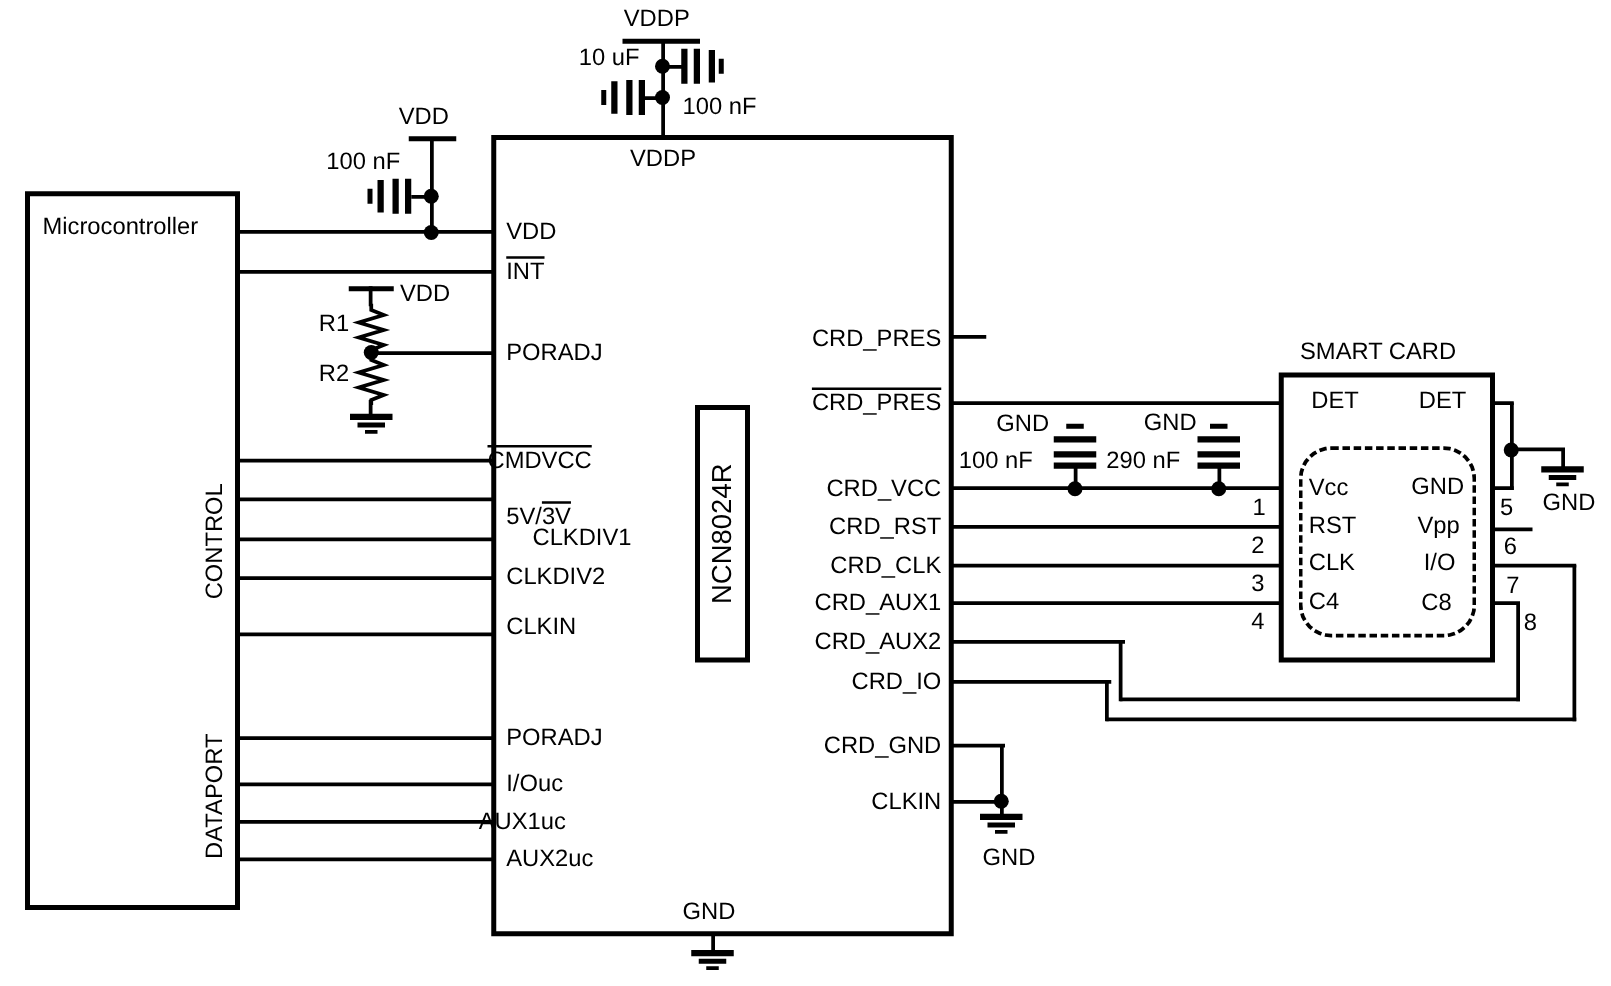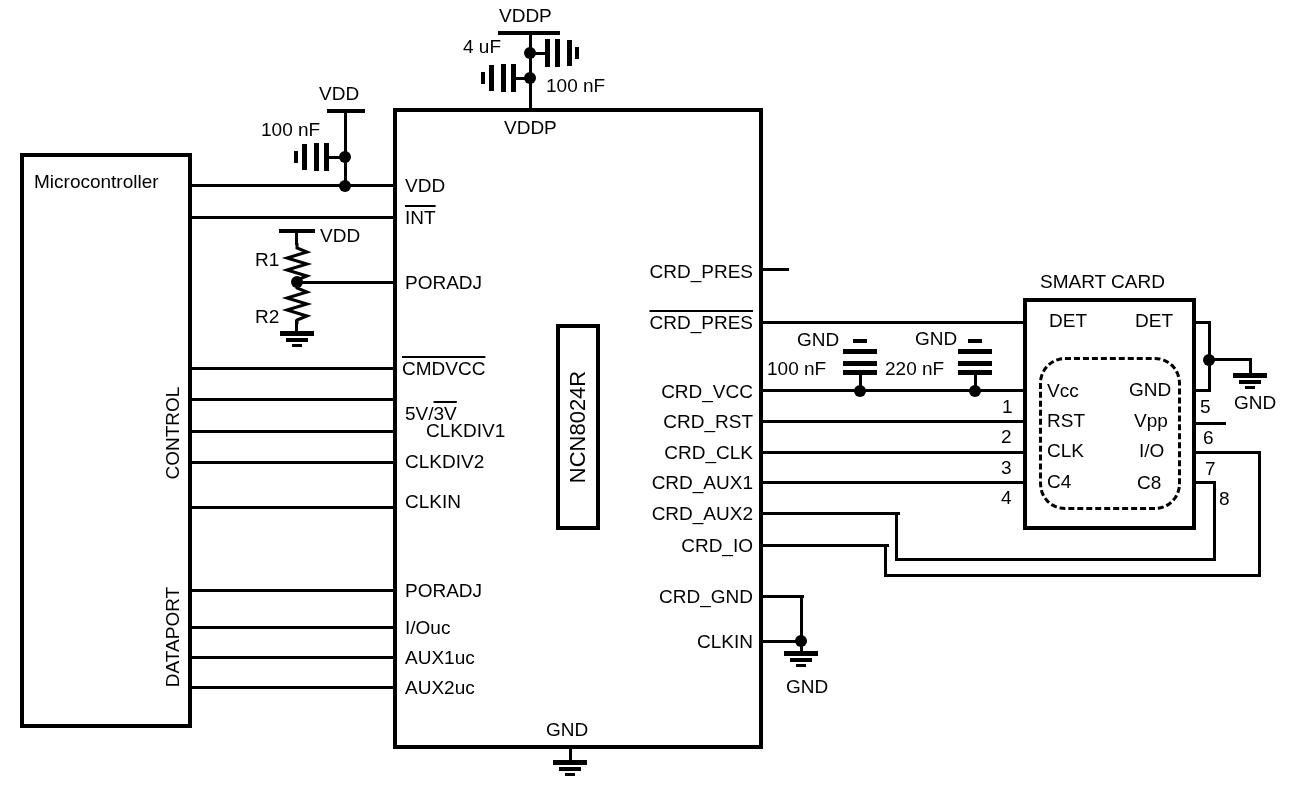--- a/index.html
+++ b/index.html
@@ -158,64 +158,64 @@
   <div class="dot" style="left:339px;top:180px"></div>
   <div class="dot" style="left:524px;top:47px"></div>
   <div class="dot" style="left:524px;top:72px"></div>
   <div class="dot" style="left:291px;top:276px"></div>
   <div class="dot" style="left:854px;top:385px"></div>
   <div class="dot" style="left:969px;top:385px"></div>
   <div class="dot" style="left:795px;top:635px"></div>
   <div class="dot" style="left:1203px;top:354px"></div>
 
   <div class="lbl" style="left:499px;top:6px">VDDP</div>
-  <div class="lbl" style="left:463px;top:37px">4 uF</div>
+  <div class="lbl" style="left:463px;top:37px">10 uF</div>
   <div class="lbl" style="left:546px;top:76px">100 nF</div>
   <div class="lbl" style="left:319px;top:84px">VDD</div>
   <div class="lbl" style="left:261px;top:120px">100 nF</div>
   <div class="lbl" style="left:320px;top:226px">VDD</div>
   <div class="lbl" style="left:255px;top:250px">R1</div>
-  <div class="lbl" style="left:255px;top:307px">R2</div>
+  <div class="lbl" style="left:255px;top:290px">R2</div>
 
   <div class="lbl" style="left:34px;top:172px">Microcontroller</div>
   <div class="rlbl" style="left:172px;top:433px">CONTROL</div>
   <div class="rlbl" style="left:172px;top:637px">DATAPORT</div>
 
   <div class="lbl" style="left:504px;top:118px">VDDP</div>
   <div class="lbl" style="left:546px;top:720px">GND</div>
   <div class="rlbl big" style="left:578px;top:427px">NCN8024R</div>
 
   <div class="lbl" style="left:405px;top:176px">VDD</div>
   <div class="lbl ov" style="left:405px;top:208px">INT</div>
   <div class="lbl" style="left:405px;top:273px">PORADJ</div>
-  <div class="lbl ov" style="left:402px;top:359px">CMDVCC</div>
+  <div class="lbl ov" style="left:390px;top:359px">CMDVCC</div>
   <div class="lbl" style="left:405px;top:404px"><span>5V/</span><span class="ov">3V</span></div>
   <div class="lbl" style="left:426px;top:421px">CLKDIV1</div>
   <div class="lbl" style="left:405px;top:452px">CLKDIV2</div>
   <div class="lbl" style="left:405px;top:492px">CLKIN</div>
   <div class="lbl" style="left:405px;top:581px">PORADJ</div>
   <div class="lbl" style="left:405px;top:618px">I/Ouc</div>
-  <div class="lbl" style="left:405px;top:648px">AUX1uc</div>
+  <div class="lbl" style="left:383px;top:648px">AUX1uc</div>
   <div class="lbl" style="left:405px;top:678px">AUX2uc</div>
 
   <div class="lbl" style="right:536px;top:262px;text-align:right">CRD_PRES</div>
   <div class="lbl ov" style="right:536px;top:313px;text-align:right">CRD_PRES</div>
   <div class="lbl" style="right:536px;top:382px;text-align:right">CRD_VCC</div>
   <div class="lbl" style="right:536px;top:412px;text-align:right">CRD_RST</div>
   <div class="lbl" style="right:536px;top:443px;text-align:right">CRD_CLK</div>
   <div class="lbl" style="right:536px;top:473px;text-align:right">CRD_AUX1</div>
   <div class="lbl" style="right:536px;top:504px;text-align:right">CRD_AUX2</div>
   <div class="lbl" style="right:536px;top:536px;text-align:right">CRD_IO</div>
   <div class="lbl" style="right:536px;top:587px;text-align:right">CRD_GND</div>
   <div class="lbl" style="right:536px;top:632px;text-align:right">CLKIN</div>
 
   <div class="lbl" style="left:797px;top:330px">GND</div>
   <div class="lbl" style="left:767px;top:359px">100 nF</div>
   <div class="lbl" style="left:915px;top:329px">GND</div>
-  <div class="lbl" style="left:885px;top:359px">220 nF</div>
+  <div class="lbl" style="left:885px;top:359px">290 nF</div>
 
   <div class="lbl" style="left:1040px;top:272px">SMART CARD</div>
   <div class="lbl" style="left:1049px;top:311px">DET</div>
   <div class="lbl" style="left:1135px;top:311px">DET</div>
   <div class="lbl" style="left:1047px;top:381px">Vcc</div>
   <div class="lbl" style="left:1129px;top:380px">GND</div>
   <div class="lbl" style="left:1047px;top:411px">RST</div>
   <div class="lbl" style="left:1134px;top:411px">Vpp</div>
   <div class="lbl" style="left:1047px;top:441px">CLK</div>
   <div class="lbl" style="left:1139px;top:441px">I/O</div>

